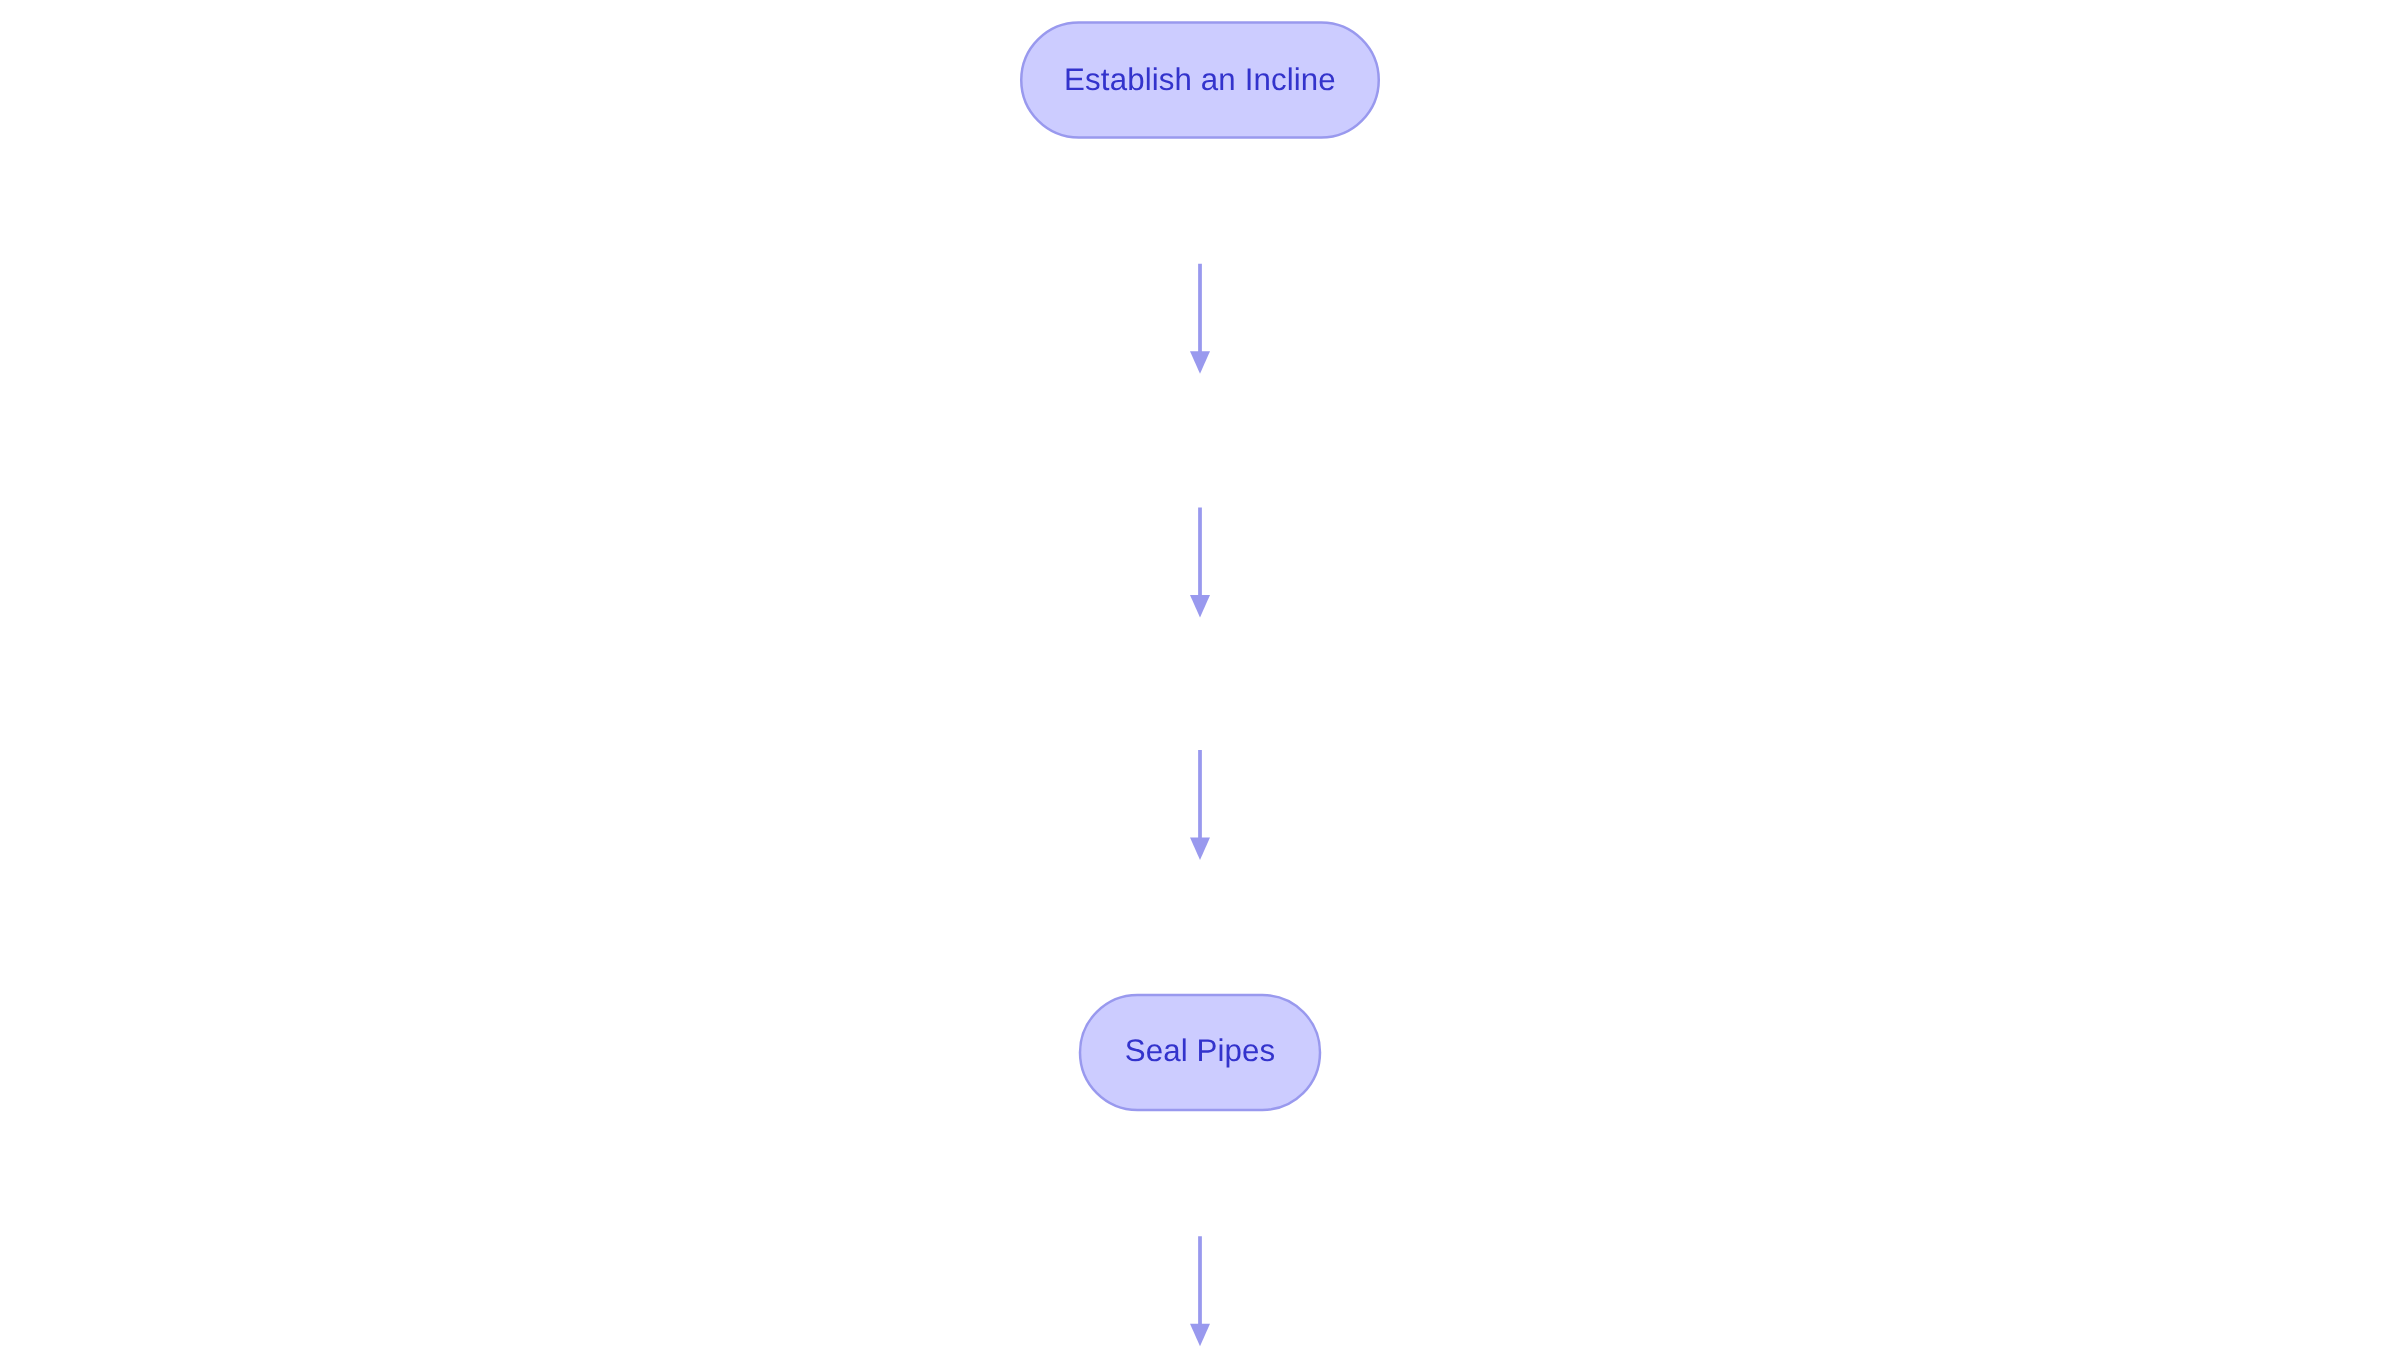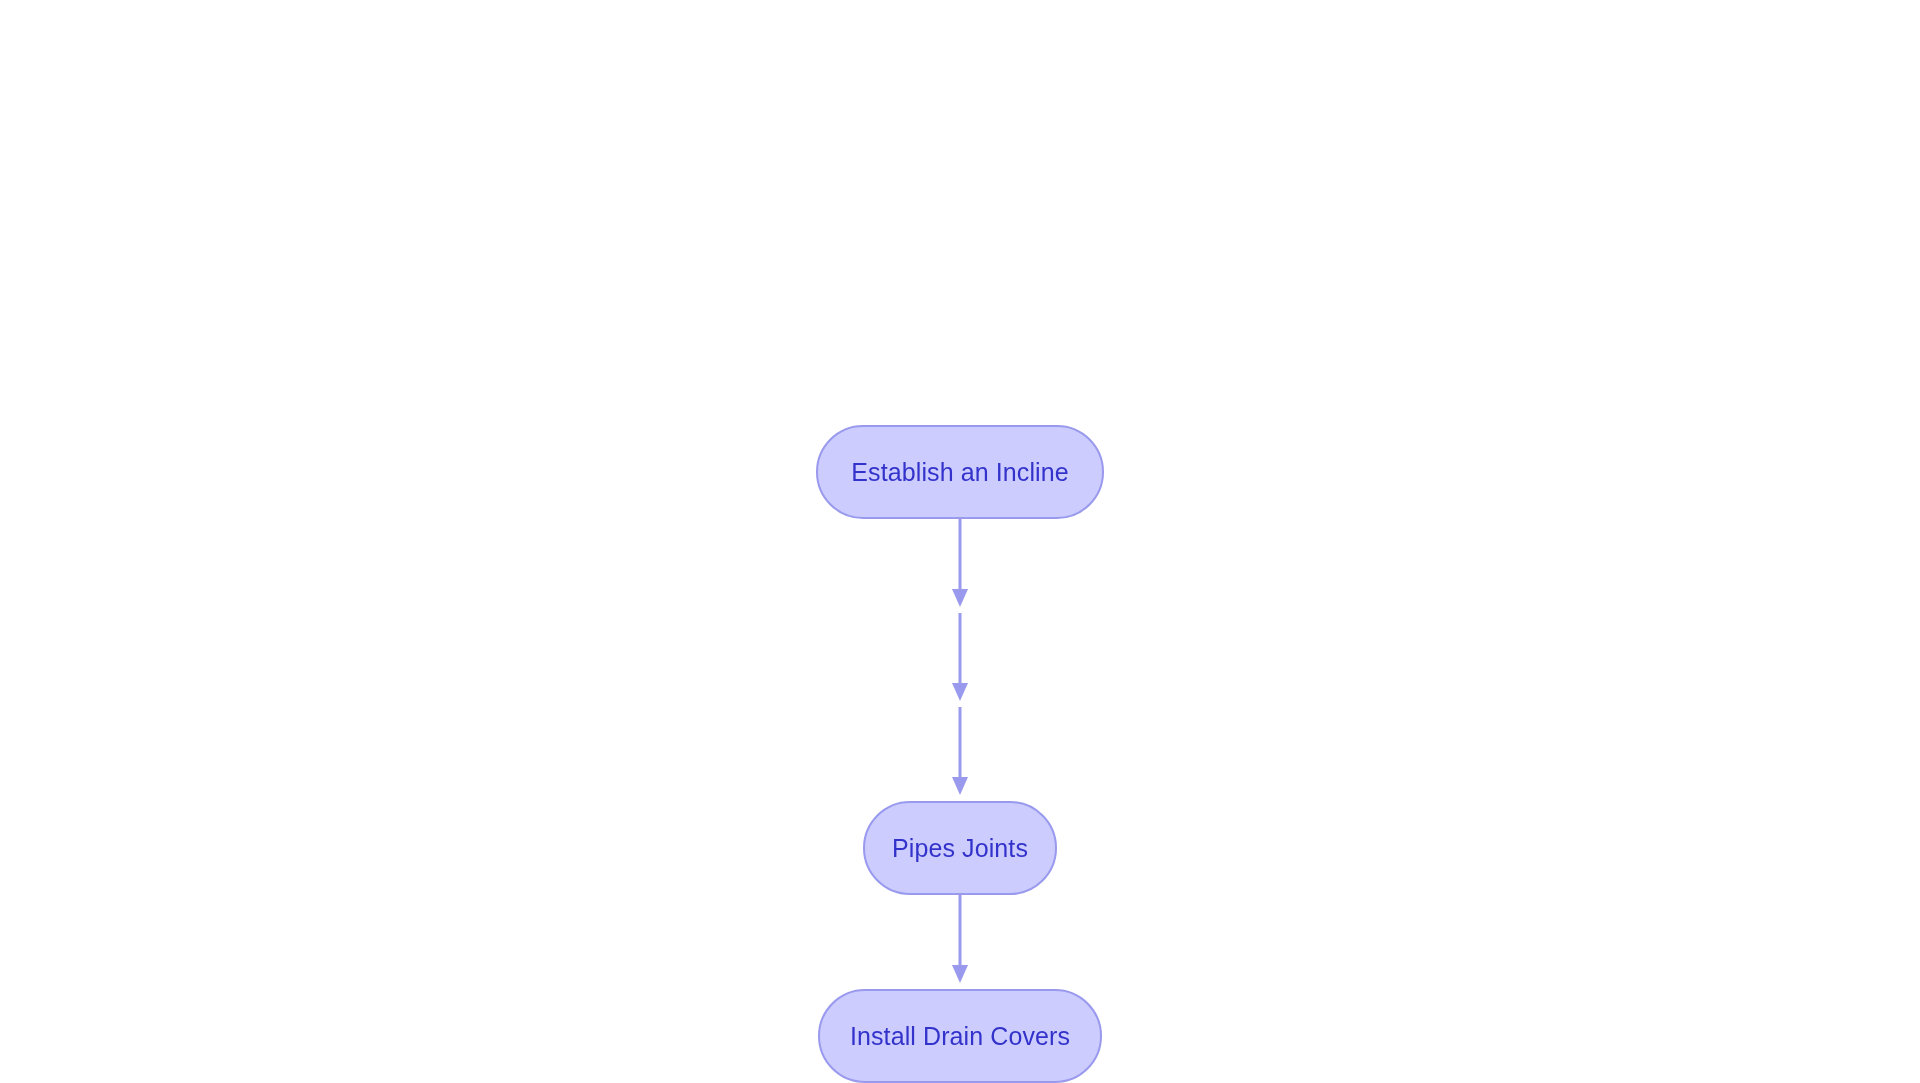--- a/index.html
+++ b/index.html
@@ -26,21 +26,21 @@
   
   .flow-column {
     position: absolute;
     left: 0;
     top: 0;
     width: 1920px;
     height: 1083px;
     display: flex;
     flex-direction: column;
     align-items: center;
-    justify-content: flex-end;
+    justify-content: space-between;
     padding-top: 17px;
     box-sizing: border-box;
   }
 
   
   .node {
     box-sizing: border-box;
     height: 94px;
     background: #ccccff;
     border: 2px solid #9999ee;
@@ -128,29 +128,26 @@
 
 
     <div class="connector conn-3">
       <svg viewBox="0 0 20 94" preserveAspectRatio="none">
         <line class="conn-line" x1="10" y1="0" x2="10" y2="74"></line>
         <polygon class="conn-head" points="10,88 2,70 18,70"></polygon>
       </svg>
     </div>
 
     <div class="node node-w4">
-      <span class="node-label">Pipes Joints</span>
+      <span class="node-label">Seal Pipes</span>
     </div>
 
     <div class="connector conn-4">
       <svg viewBox="0 0 20 94" preserveAspectRatio="none">
         <line class="conn-line" x1="10" y1="0" x2="10" y2="74"></line>
         <polygon class="conn-head" points="10,88 2,70 18,70"></polygon>
       </svg>
     </div>
 
-    <div class="node node-w5">
-      <span class="node-label">Install Drain Covers</span>
-    </div>
 
   </div>
 
 </div>
 
 </body></html>

